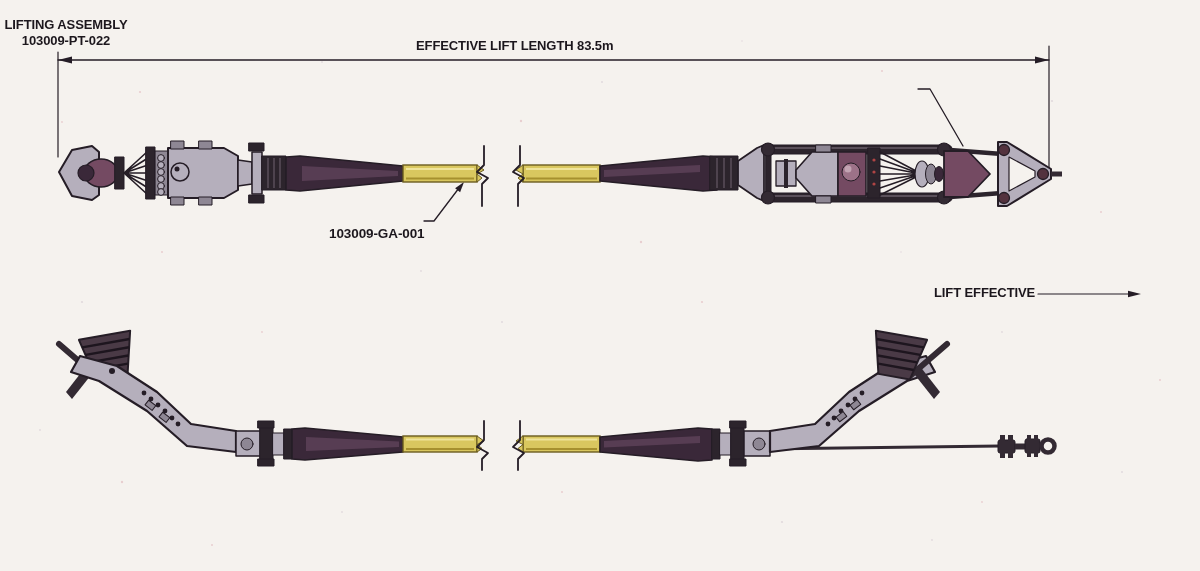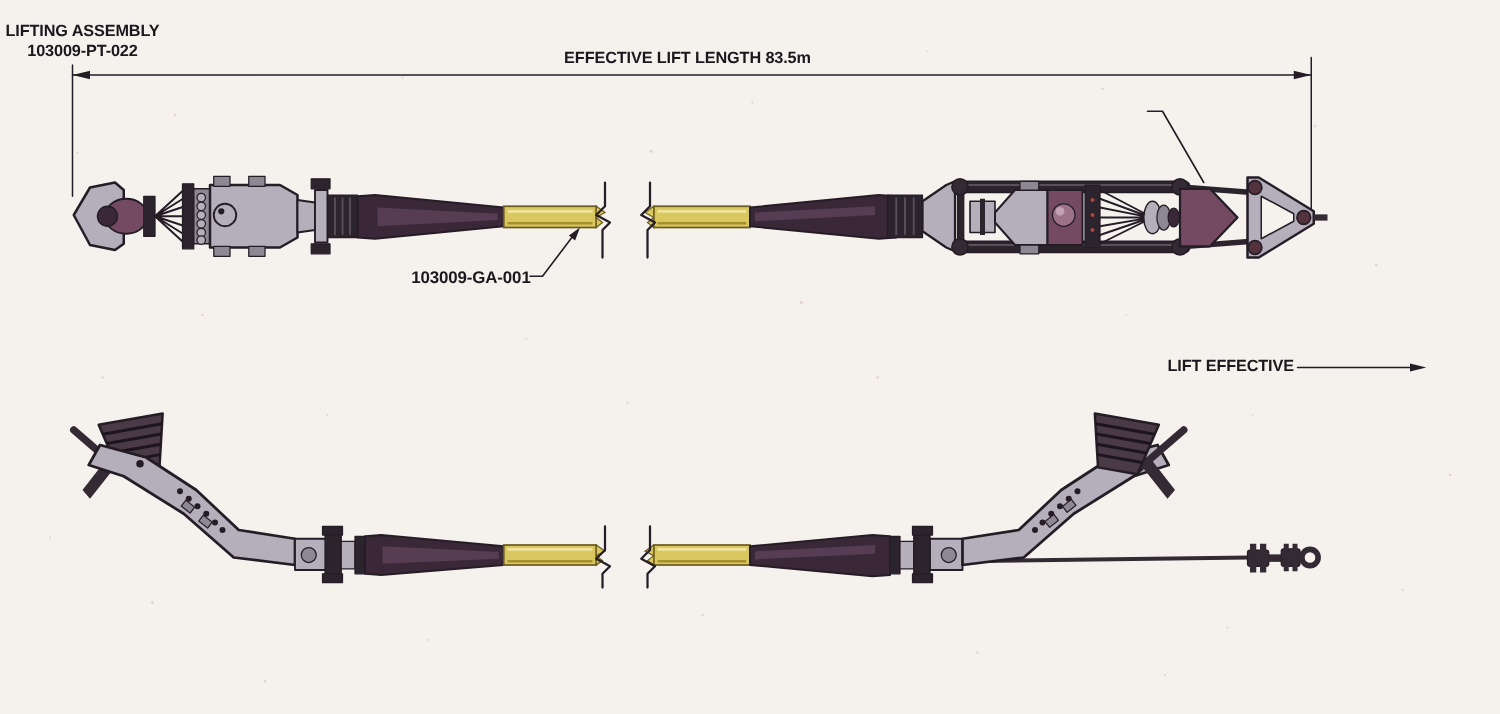--- a/index.html
+++ b/index.html
@@ -13,23 +13,23 @@
     width:1200px;height:571px;position:relative;overflow:hidden;
     background:var(--background);
     font-family:"Liberation Sans",sans-serif;
   }
   .stage{position:absolute;inset:0;}
   svg.draw{position:absolute;left:0;top:0;width:1200px;height:571px;}
   .lbl{
     position:absolute;color:var(--text);font-weight:700;font-size:13px;
     letter-spacing:-0.1px;white-space:nowrap;user-select:none;
   }
-  #dim-label{left:400px;top:38px;width:300px;text-align:center;}
+  #dim-label{left:416px;top:38px;width:300px;text-align:left;}
   #assy-label{left:798px;top:79px;width:132px;text-align:center;line-height:16px;margin-top:17px;}
-  #cable-label{left:329px;top:214px;font-size:13.5px;}
+  #cable-label{left:329px;top:226px;font-size:13.5px;}
   #dir-label{left:934px;top:285px;}
   
   .o{stroke:var(--outline);stroke-linejoin:round;stroke-linecap:round;}
   .sr{stroke:var(--rail-dark);}
   .sm{stroke:var(--metal-dark);}
   .f-gray{fill:var(--body-gray);}
   .f-shade{fill:var(--body-gray-shade);}
   .f-pmid{fill:var(--purple-mid);}
   .f-pdark{fill:var(--purple-dark);}
   .f-phl{fill:var(--purple-highlight);}

